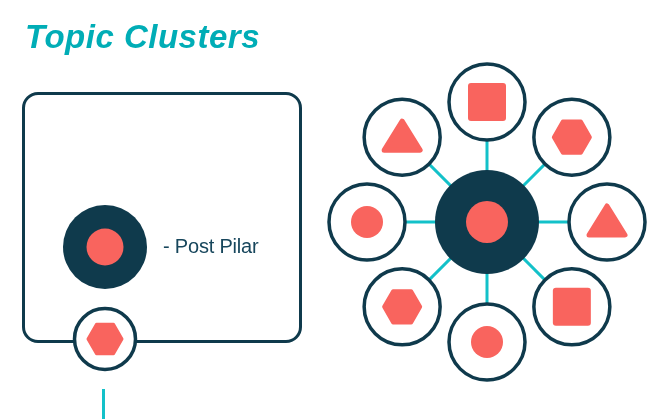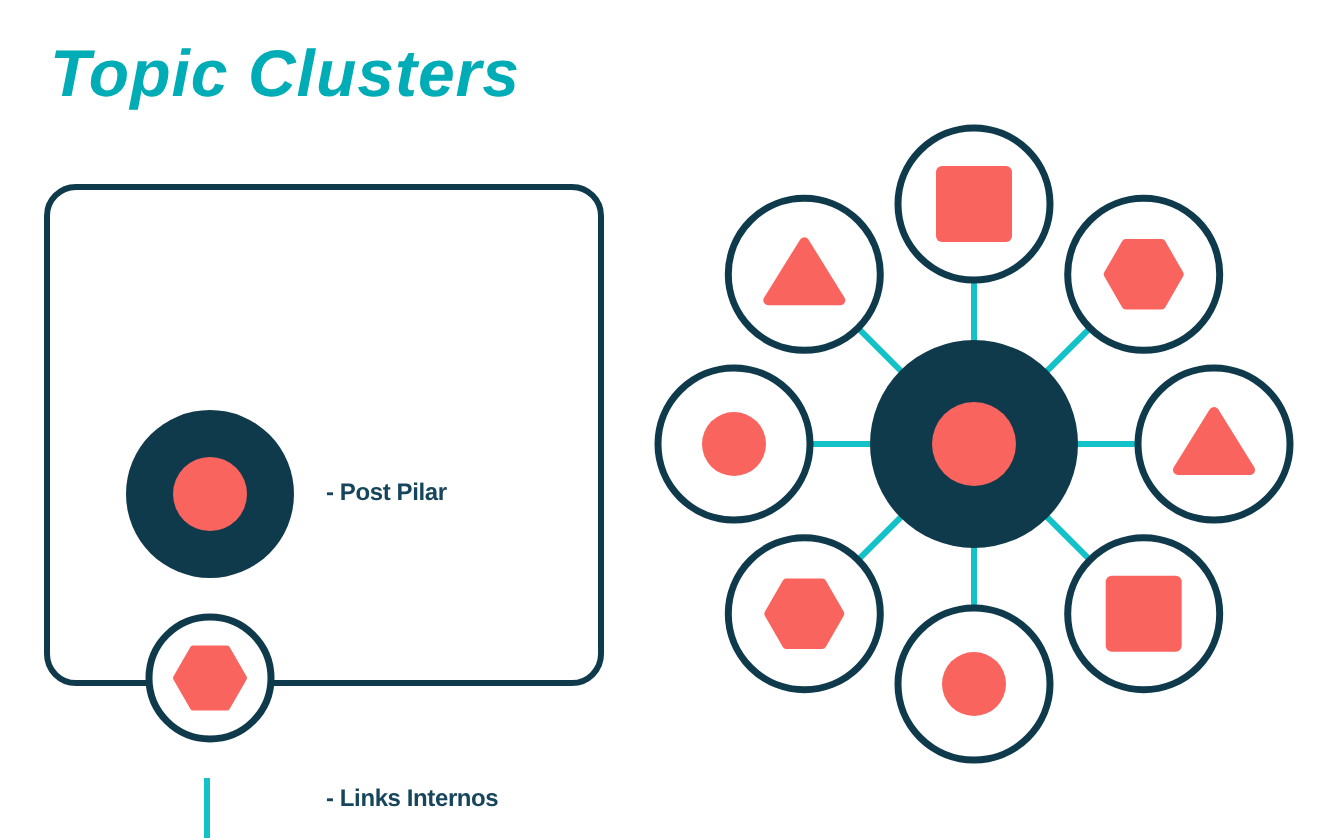--- a/index.html
+++ b/index.html
@@ -48,22 +48,22 @@
     left:77px;
     top:294px;
     width:3px;
     height:38px;
     background:var(--teal);
   }
   .legend-label{
     position:absolute;
     left:138px;
     transform:translateY(-50%);
-    font-size:12px;
-    font-weight:700;
+    font-size:20px;
+    font-weight:400;
     letter-spacing:-0.2px;
     color:var(--text-navy);
     white-space:nowrap;
   }
   .legend-label.l1{top:151px;}
   .legend-label.l2{top:240px;}
   .legend-label.l3{top:304px;}
   .diagram-svg{
     position:absolute;
     left:0;
@@ -86,21 +86,20 @@
       <circle cx="42" cy="42" r="18.5" fill="var(--salmon)"></circle>
     </svg>
     <div class="legend-label l1">- Post Pilar</div>
 
     <svg class="legend-icon cluster" width="68" height="68" viewBox="0 0 68 68">
       <circle cx="34" cy="34" r="30.5" fill="var(--node-fill)" stroke="var(--navy)" stroke-width="3.5"></circle>
       <polygon points="51,34 42.5,48.7 25.5,48.7 17,34 25.5,19.3 42.5,19.3" fill="var(--salmon)" stroke="var(--salmon)" stroke-width="3" stroke-linejoin="round"></polygon>
     </svg>
 
     <div class="legend-line"></div>
-    <div class="legend-label l3">- Links Internos</div>
 
   </div>
 
   <svg class="diagram-svg" viewBox="0 0 670 419">
       <line x1="487" y1="222" x2="487" y2="102" stroke="#13c1c9" stroke-width="3"></line>
       <line x1="487" y1="222" x2="571.8528137423857" y2="137.1471862576143" stroke="#13c1c9" stroke-width="3"></line>
       <line x1="487" y1="222" x2="607" y2="222" stroke="#13c1c9" stroke-width="3"></line>
       <line x1="487" y1="222" x2="571.8528137423857" y2="306.8528137423857" stroke="#13c1c9" stroke-width="3"></line>
       <line x1="487" y1="222" x2="487" y2="342" stroke="#13c1c9" stroke-width="3"></line>
       <line x1="487" y1="222" x2="402.1471862576143" y2="306.8528137423857" stroke="#13c1c9" stroke-width="3"></line>

